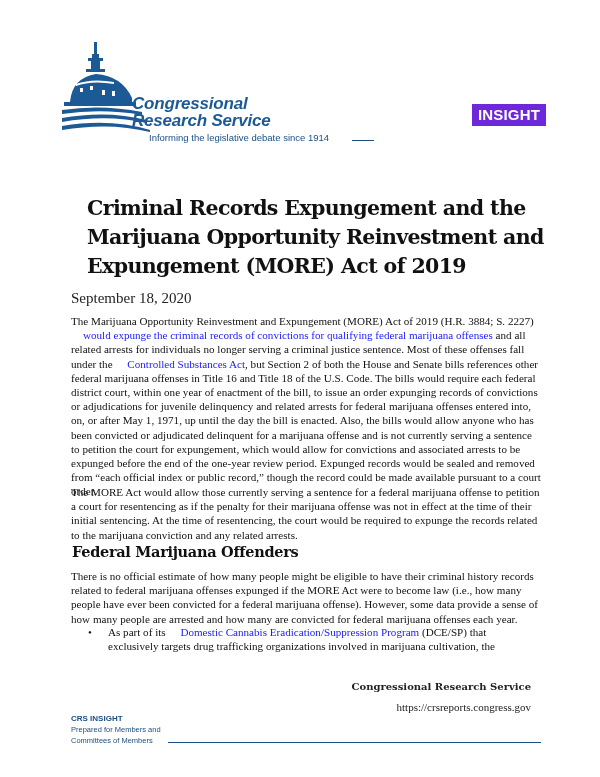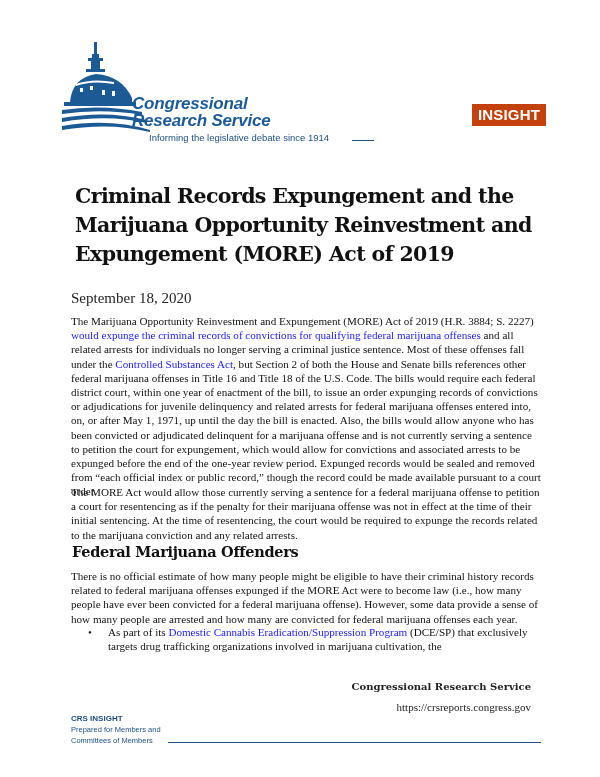--- a/index.html
+++ b/index.html
@@ -2,27 +2,27 @@
 <html><head>
 <meta charset="utf-8">
 <style>
   html, body { margin: 0; padding: 0; background: #ffffff; }
   body { width: 600px; height: 777px; position: relative; overflow: hidden; font-family: "Liberation Serif", serif; color: #111; }
   .logo { position: absolute; left: 62px; top: 40px; width: 310px; height: 100px; }
   .logo svg { position: absolute; left: 0; top: 0; }
   .logo-name { position: absolute; left: 70px; top: 55px; font-family: "Liberation Sans", sans-serif; font-weight: bold; font-style: italic; color: #1c5a96; font-size: 17px; line-height: 17px; letter-spacing: -0.2px; }
   .logo-tag { position: absolute; left: 87px; top: 92px; font-family: "Liberation Sans", sans-serif; font-size: 9.5px; color: #1c4f84; white-space: nowrap; text-align: right; }
   .logo-tag-line { position: absolute; left: 290px; top: 100px; width: 22px; height: 1px; background: #1c4f84; }
-  .insight-badge { position: absolute; left: 472px; top: 104px; width: 74px; height: 22px; background: #c2410c; color: #fff; font-family: "Liberation Sans", sans-serif; font-weight: bold; font-size: 15px; line-height: 22px; text-align: center; letter-spacing: 0.2px; }
-  .title { position: absolute; left: 71px; top: 178px; width: 470px; font-family: "DejaVu Serif", serif; font-weight: bold; font-size: 20.5px; line-height: 29px; color: #111; letter-spacing: -0.6px; margin: 4px; }
+  .insight-badge { position: absolute; left: 472px; top: 104px; width: 74px; height: 22px; background: #6d28d9; color: #fff; font-family: "Liberation Sans", sans-serif; font-weight: bold; font-size: 15px; line-height: 22px; text-align: center; letter-spacing: 0.2px; }
+  .title { position: absolute; left: 71px; top: 178px; width: 470px; font-family: "DejaVu Serif", serif; font-weight: bold; font-size: 20.5px; line-height: 29px; color: #111; letter-spacing: -0.6px; margin: 16px; }
   .date { position: absolute; left: 71px; top: 290px; font-size: 15px; color: #222; }
   .body { position: absolute; left: 71px; width: 470px; font-size: 11.1px; line-height: 14.2px; color: #111; margin: 0; }
   .p1 { top: 314px; }
   .p2 { top: 485px; }
-  .link { color: #1a1aff; }
+  .link { color: #1a1aff; margin-left: 12px; }
   .h2 { position: absolute; left: 71px; top: 542px; font-family: "DejaVu Serif", serif; font-weight: bold; font-size: 14.5px; color: #111; margin: 1px; letter-spacing: -0.3px; }
   .p3 { top: 569px; }
   .bullet-item { position: absolute; left: 90px; top: 625px; width: 450px; font-size: 11.1px; line-height: 14.2px; }
   .bullet-dot { position: absolute; left: -2px; top: 0; }
   .bullet-text { position: absolute; left: 18px; top: 0; width: 430px; }
   .footer-right { position: absolute; right: 69px; top: 659px; text-align: right; font-size: 11px; line-height: 20px; color: #222; }
   .footer-org { font-weight: bold; font-family: "DejaVu Serif", serif; font-size: 10px; margin-top: 18px; }
   .bottom { position: absolute; left: 71px; top: 714px; font-family: "Liberation Sans", sans-serif; color: #1c4f84; }
   .crs-insight { font-weight: bold; font-size: 8px; line-height: 10px; }
   .prepared { font-size: 7.5px; line-height: 11px; }

